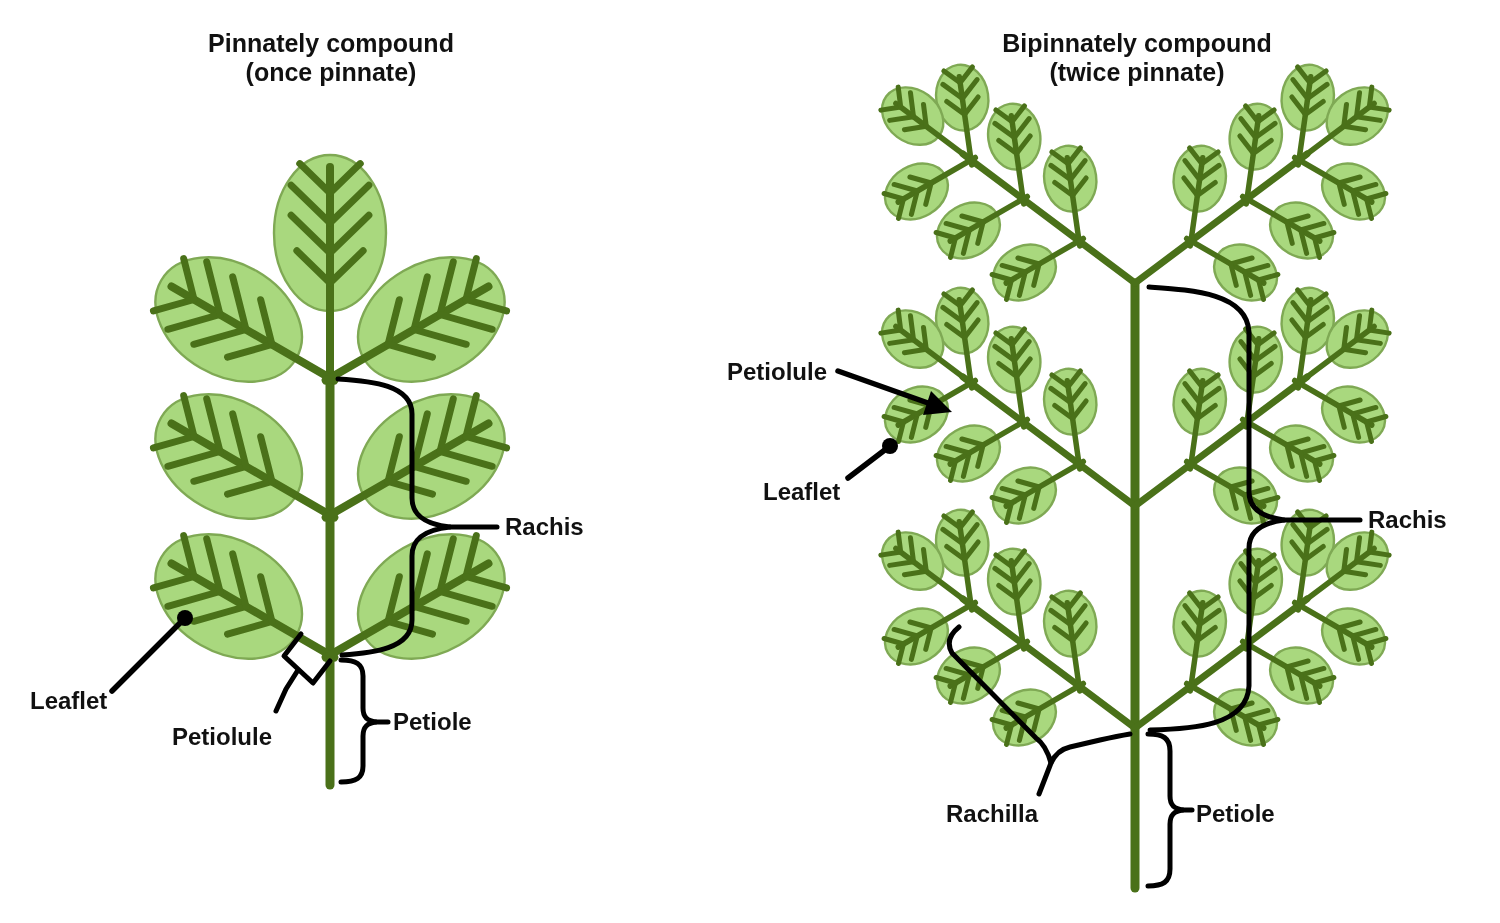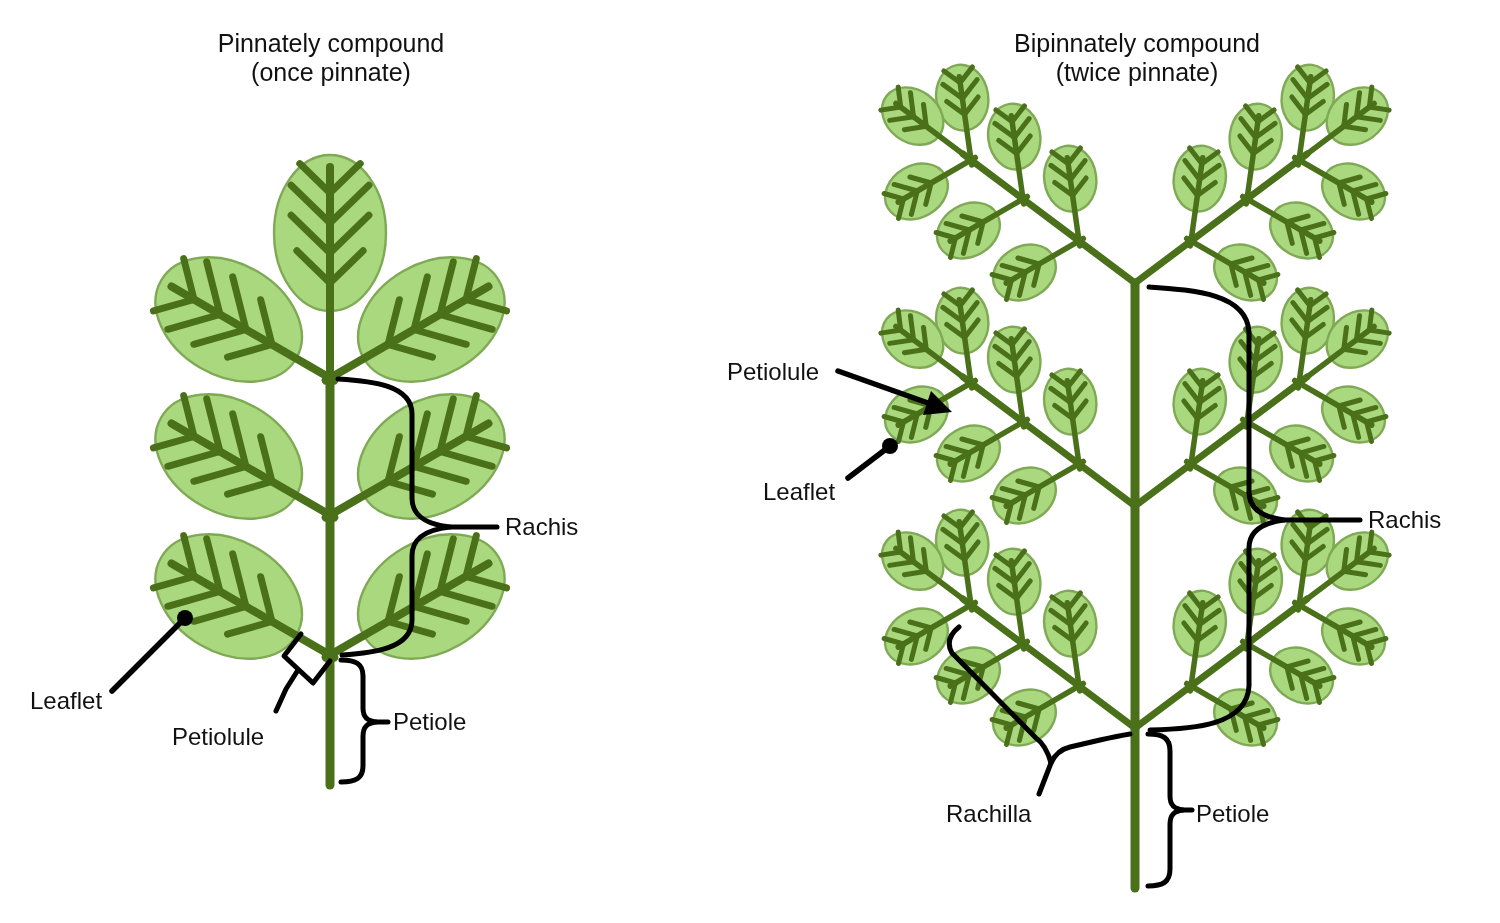--- a/index.html
+++ b/index.html
@@ -7,20 +7,21 @@
     padding: 0;
     background: #ffffff;
     font-family: "Liberation Sans", sans-serif;
   }
   #stage {
     position: relative;
     width: 1500px;
     height: 923px;
     background: var(--bg, #ffffff);
     overflow: hidden;
+    font-weight: bold;
   }
   svg { display: block; }
   .leaf {
     fill: var(--leaf-fill, #a9d87e);
     stroke: var(--leaf-stroke, #7fa954);
     stroke-width: 2.4;
   }
   .vein {
     stroke: var(--vein, #4a7119);
     fill: none;

